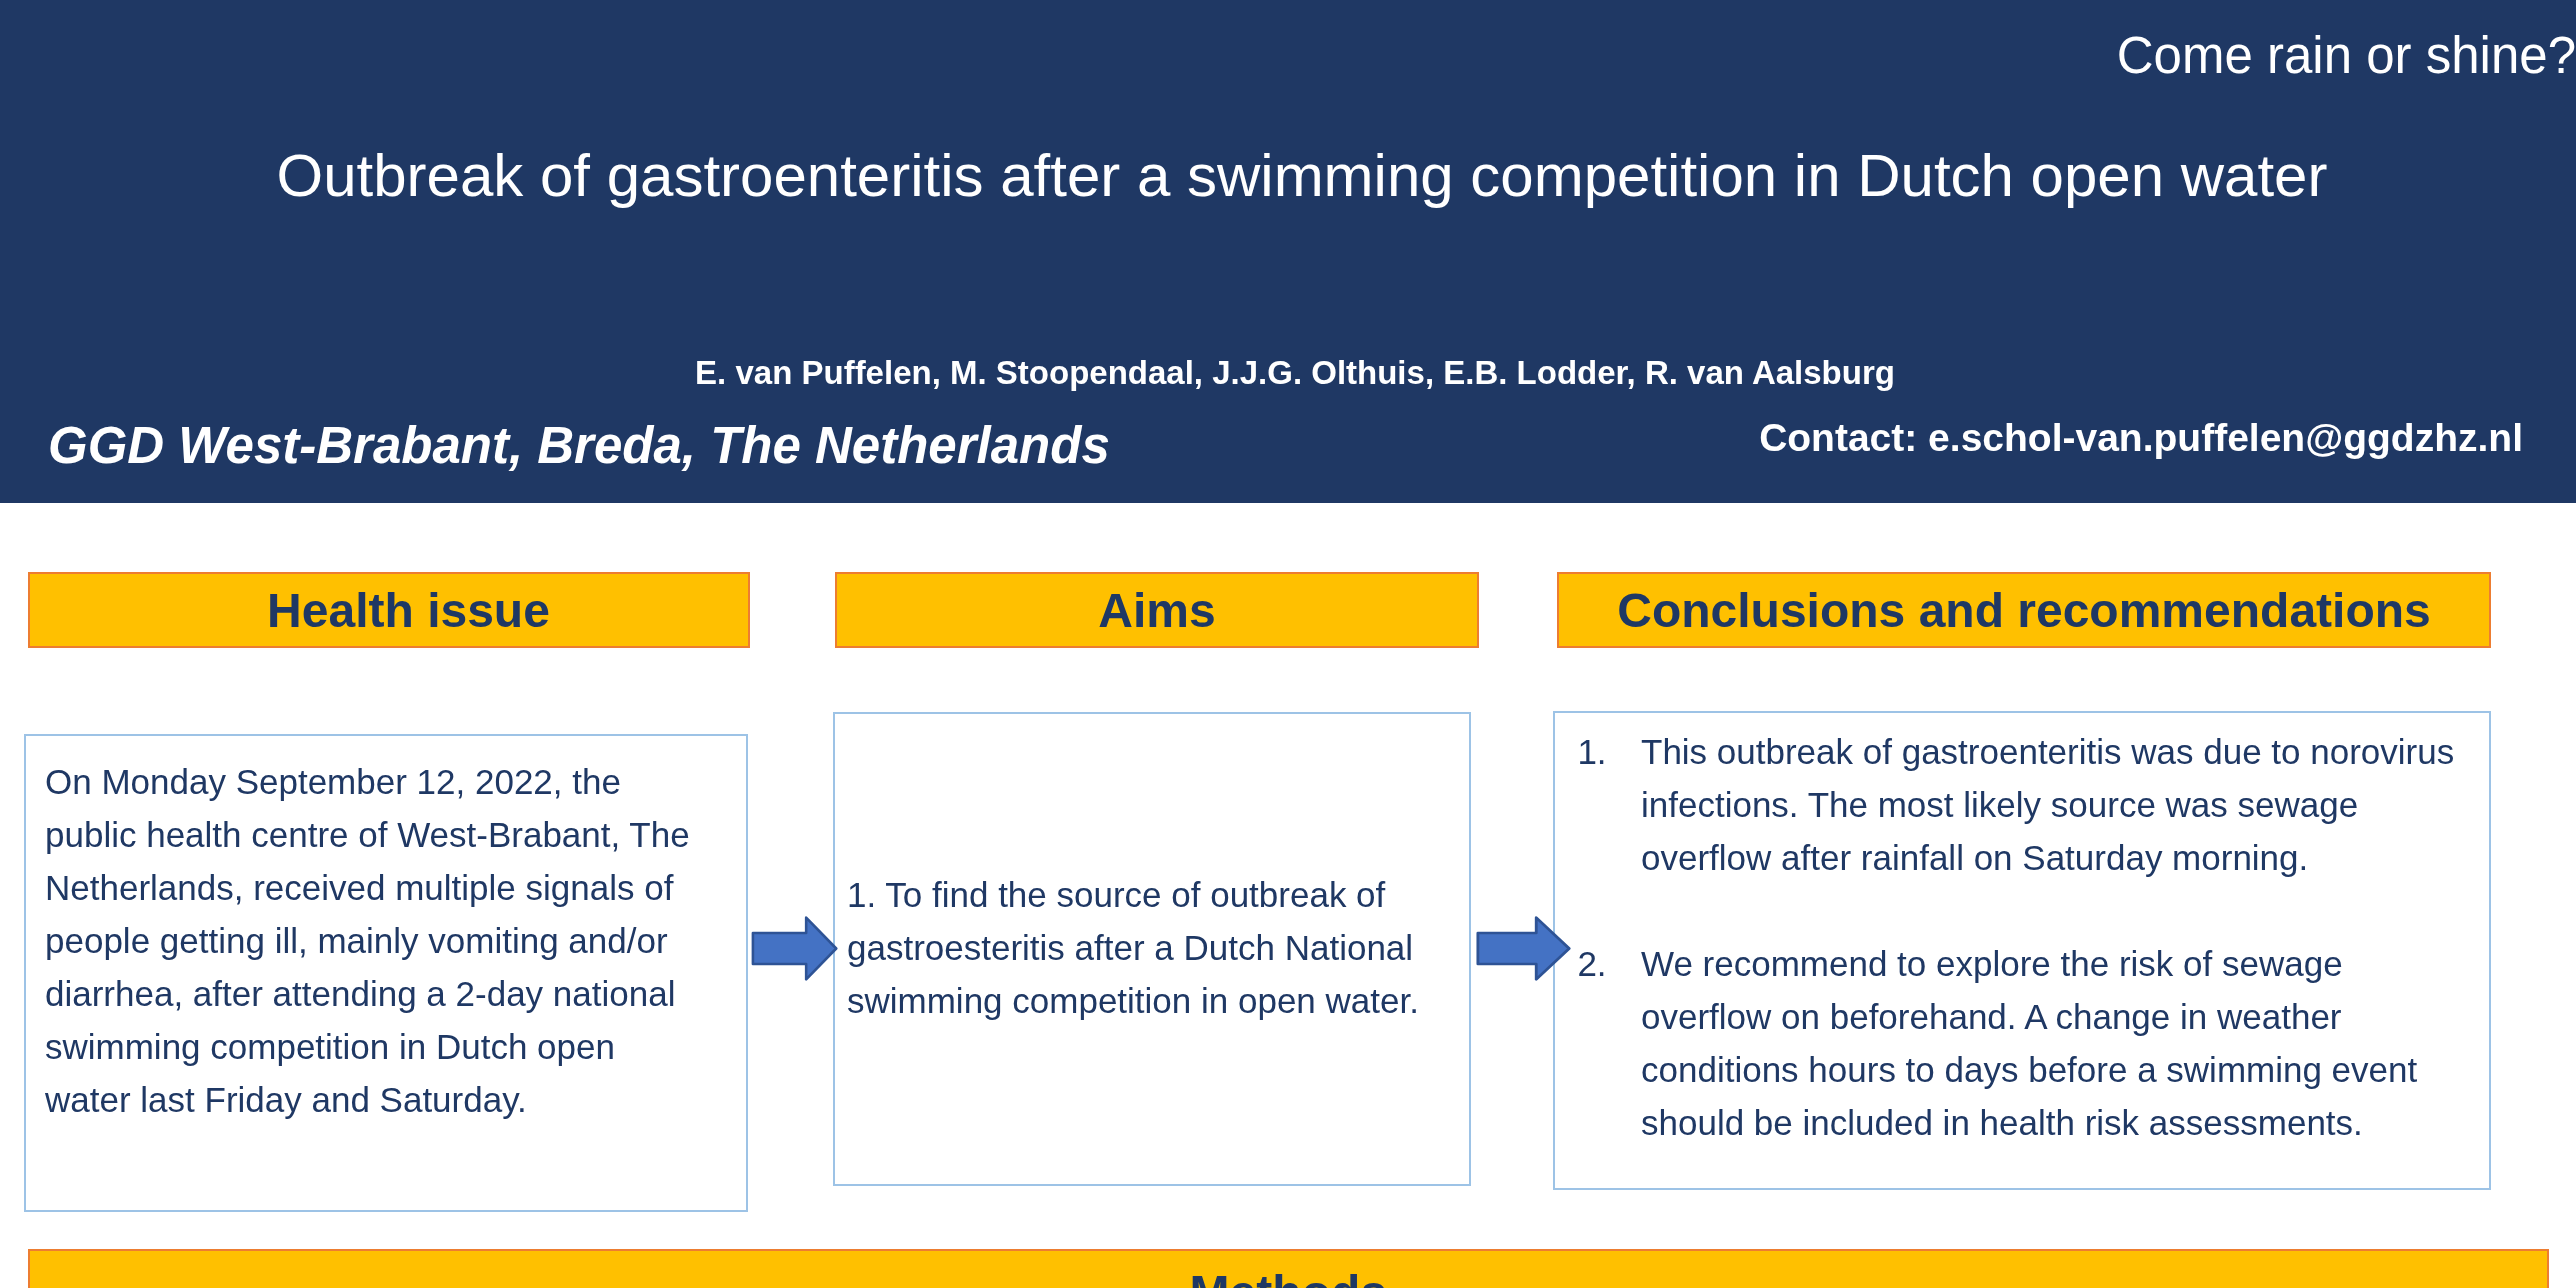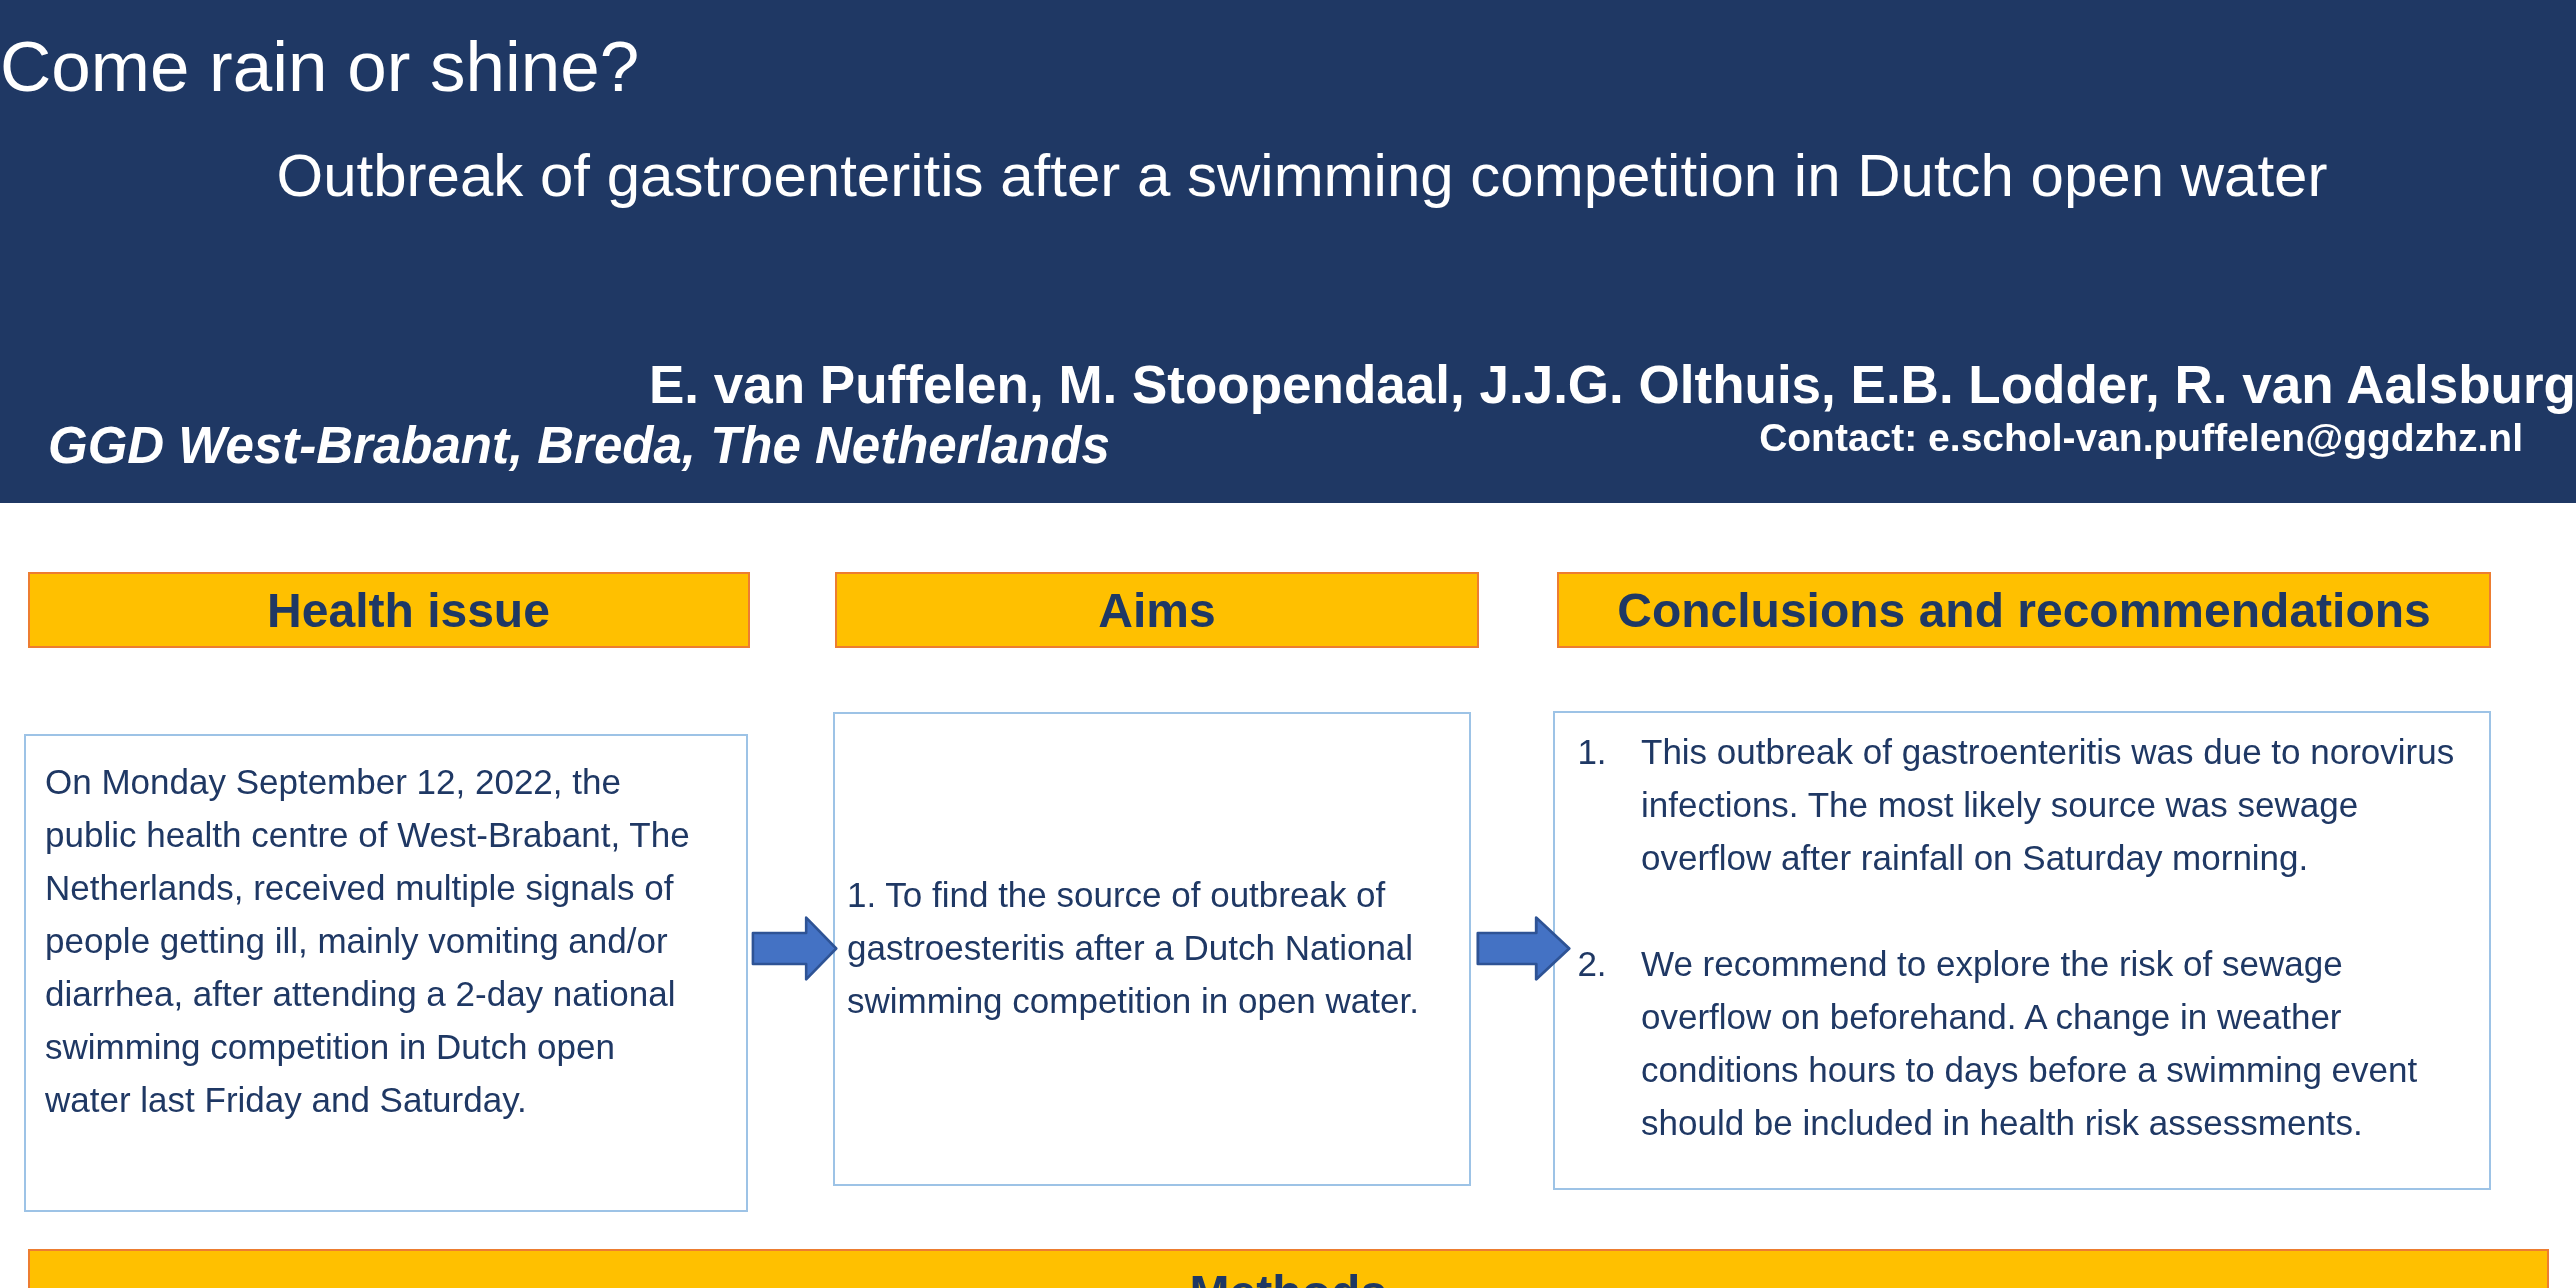--- a/index.html
+++ b/index.html
@@ -11,29 +11,29 @@
   }
   .poster { position:relative; width:2576px; height:1288px; background:#ffffff; overflow:hidden; }
 
   
   .hero {
     position:absolute; left:0; top:0; width:2576px; height:503px;
     background:#1F3864; color:#ffffff;
   }
   .hero-title {
     position:absolute; top:26px; left:0; width:100%;
-    text-align:left; font-size:71px; font-weight:400; letter-spacing:0;
+    text-align:right; font-size:51px; font-weight:400; letter-spacing:0;
   }
   .hero-subtitle {
     position:absolute; top:141px; left:14px; width:100%;
     text-align:center; font-size:60px; font-weight:400;
   }
   .hero-authors {
     position:absolute; top:354px; left:0; width:100%;
-    text-align:right; font-size:53px; font-weight:700;padding-left:14px;
+    text-align:center; font-size:33px; font-weight:700;padding-left:14px;
   }
   .hero-affiliation {
     position:absolute; top:416px; left:48px;
     font-size:51px; font-weight:700;font-style:italic;
   }
   .hero-contact {
     position:absolute; top:416px; right:53px;
     font-size:39px; font-weight:700;
   }
 

